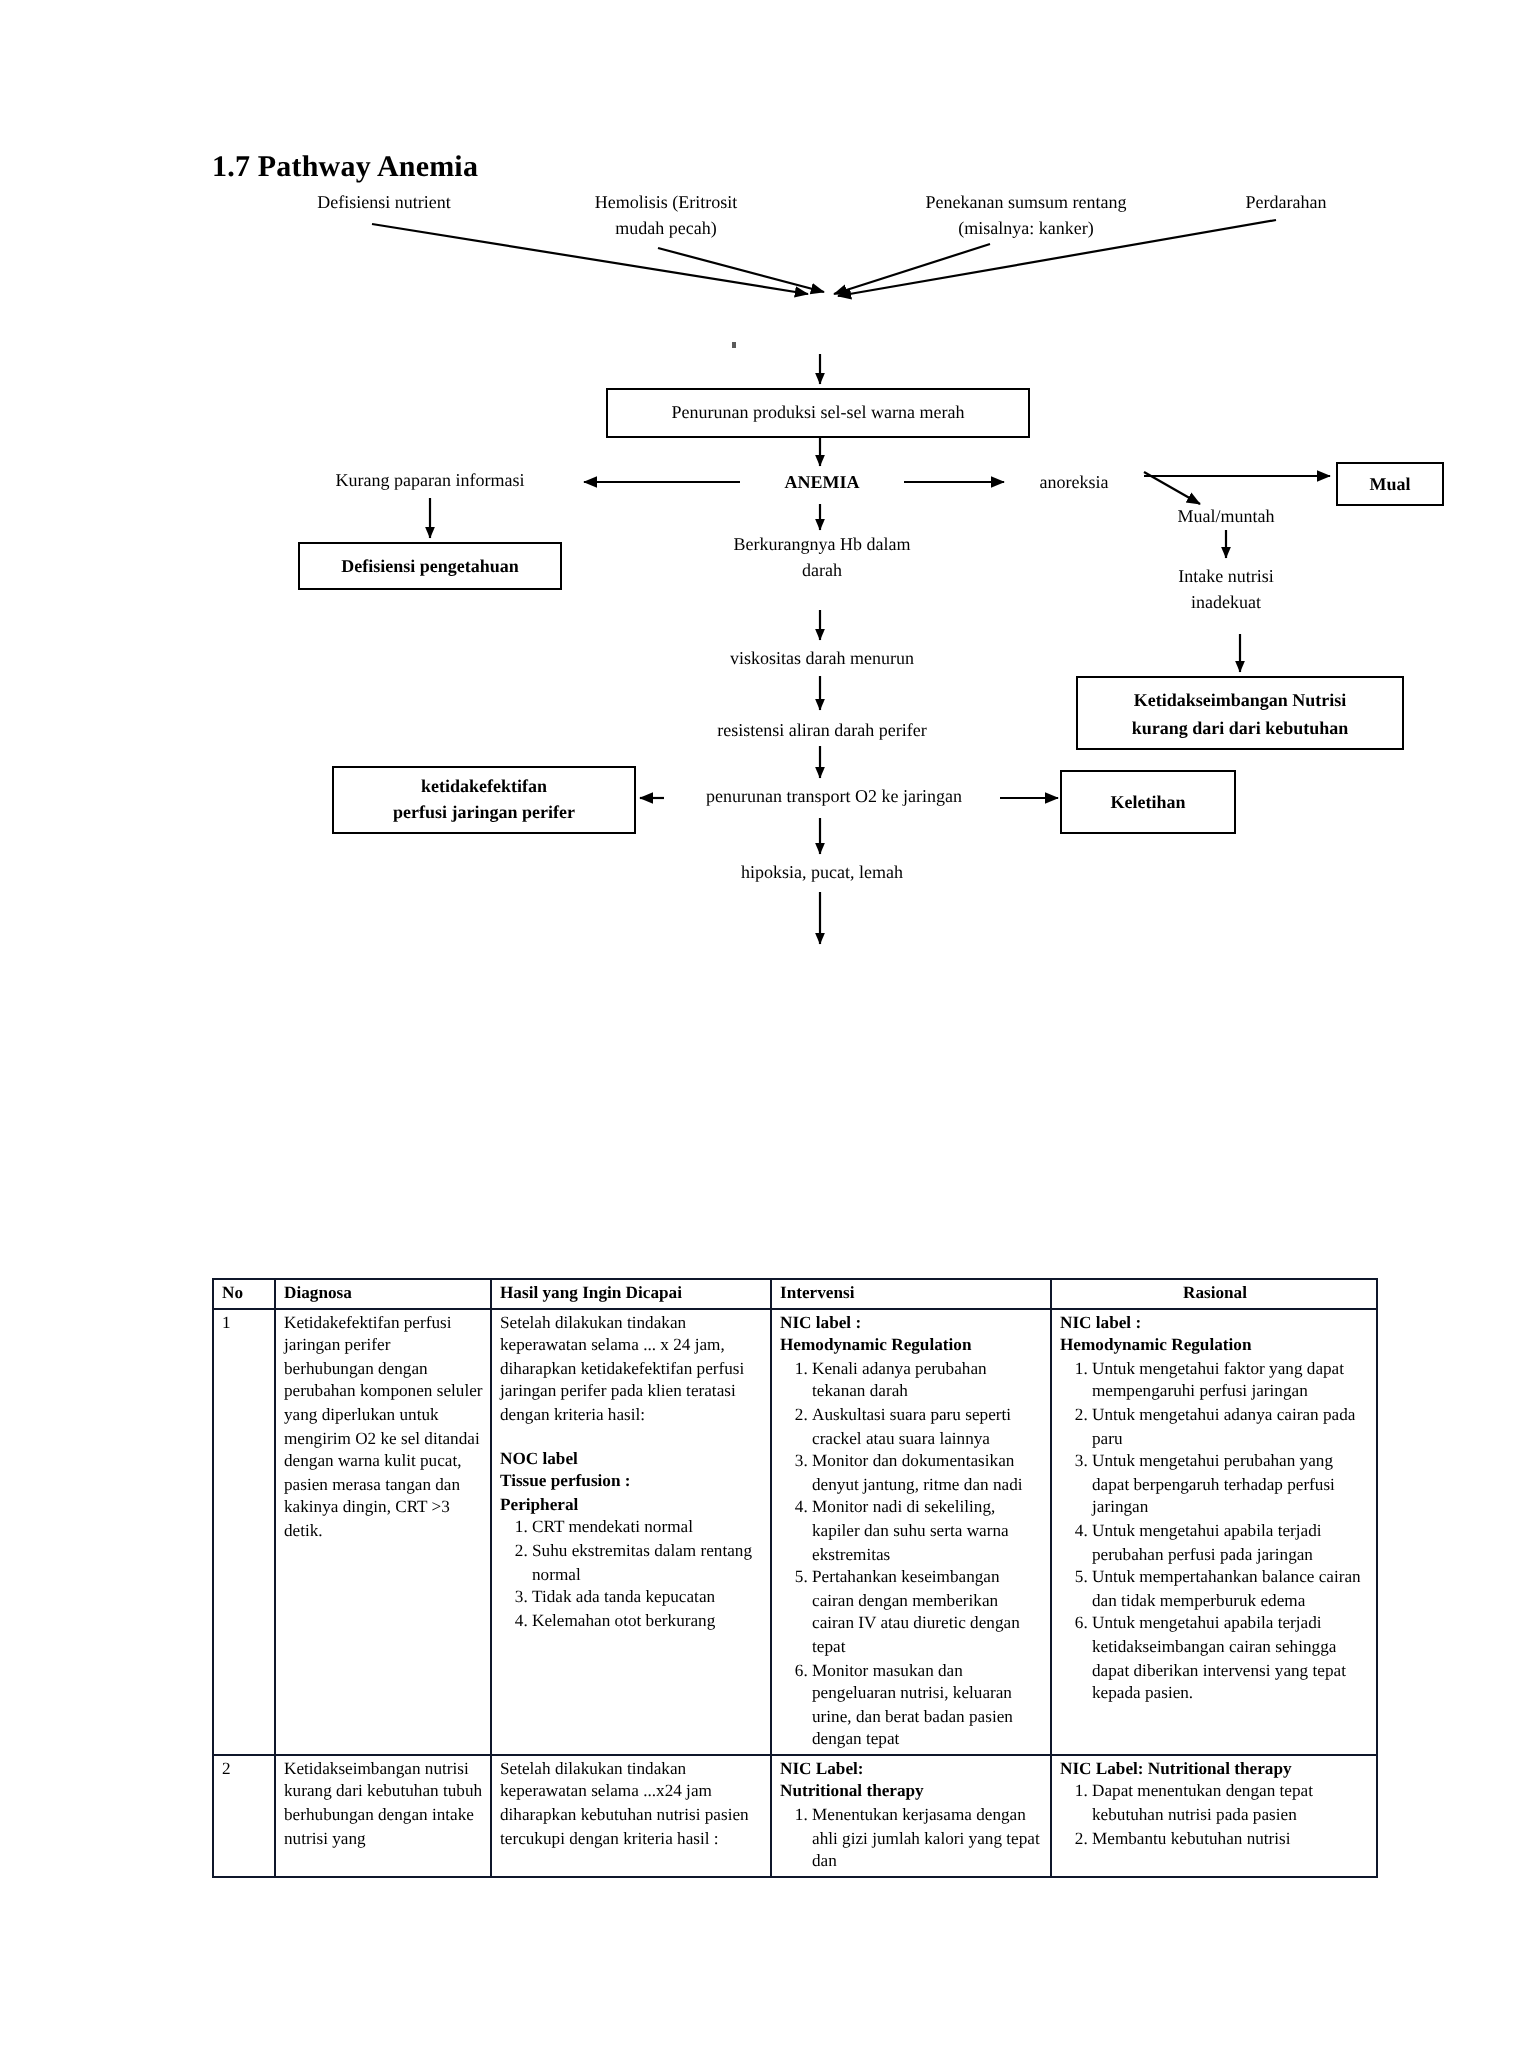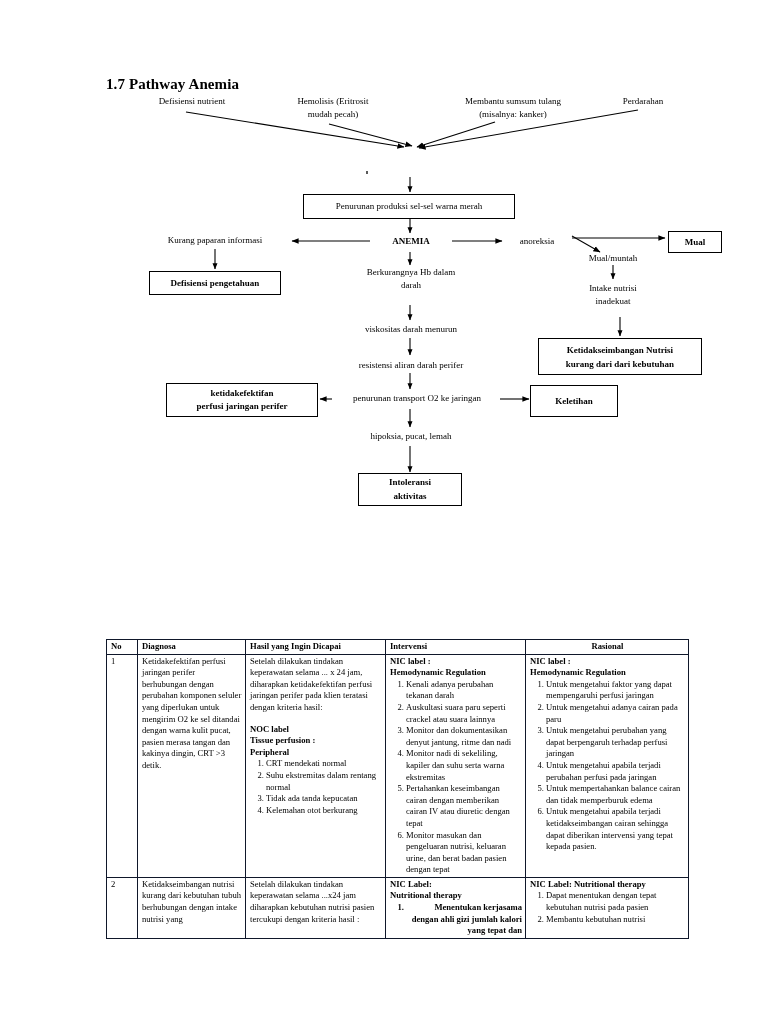--- a/index.html
+++ b/index.html
@@ -183,21 +183,21 @@
       <line x1="500" y1="399" x2="529" y2="399" stroke="#000" stroke-width="1.1" marker-end="url(#ah)"></line>
 
       <line x1="410" y1="409" x2="410" y2="427" stroke="#000" stroke-width="1.1" marker-end="url(#ahs)"></line>
 
       <line x1="410" y1="446" x2="410" y2="472" stroke="#000" stroke-width="1.1" marker-end="url(#ahs)"></line>
     </svg>
 
     <div class="node plain" style="left:137px; top:95px; width:110px;">Defisiensi nutrient</div>
     <div class="node plain" style="left:278px; top:95px; width:110px;">Hemolisis (Eritrosit
 mudah pecah)</div>
-    <div class="node plain" style="left:438px; top:95px; width:150px;">Membantu sumsum tulang
+    <div class="node plain" style="left:438px; top:95px; width:150px;">Penekanan sumsum rentang
 (misalnya: kanker)</div>
     <div class="node plain" style="left:598px; top:95px; width:90px;">Perdarahan</div>
 
     <div class="artifact-dot" style="left:366px; top:171px;"></div>
 
     <div class="node boxed thin" style="left:303px; top:194px; width:212px; height:25px; font-weight:normal;">Penurunan produksi sel-sel warna merah</div>
 
     <div class="node bold-plain" style="left:370px; top:235px; width:82px;">ANEMIA</div>
 
     <div class="node plain" style="left:140px; top:234px; width:150px;">Kurang paparan informasi</div>
@@ -215,22 +215,20 @@
 darah</div>
     <div class="node plain" style="left:342px; top:323px; width:138px;">viskositas darah menurun</div>
     <div class="node plain" style="left:333px; top:359px; width:156px;">resistensi aliran darah perifer</div>
     <div class="node plain" style="left:333px; top:392px; width:168px;">penurunan transport O2 ke jaringan</div>
 
     <div class="node boxed" style="left:166px; top:383px; width:152px; height:34px; line-height:13.5px;">ketidakefektifan
 perfusi jaringan perifer</div>
     <div class="node boxed" style="left:530px; top:385px; width:88px; height:32px;">Keletihan</div>
 
     <div class="node plain" style="left:348px; top:430px; width:126px;">hipoksia, pucat, lemah</div>
-    <div class="node boxed" style="left:358px; top:473px; width:104px; height:33px; line-height:13.5px;">Intoleransi
-aktivitas</div>
   </div>
 
   <table id="care-plan-table">
     <colgroup>
       <col class="c-no">
       <col class="c-diagnosa">
       <col class="c-hasil">
       <col class="c-interv">
       <col class="c-rasional">
     </colgroup>
@@ -290,21 +288,21 @@
       <tr>
         <td>2</td>
         <td>Ketidakseimbangan nutrisi kurang dari kebutuhan tubuh berhubungan dengan intake nutrisi yang</td>
         <td>
           <p class="cell-block">Setelah dilakukan tindakan keperawatan selama ...x24 jam diharapkan kebutuhan nutrisi pasien tercukupi dengan kriteria hasil :</p>
         </td>
         <td>
           <div class="cell-strong">NIC Label:</div>
           <div class="cell-strong">Nutritional therapy</div>
           <ol class="numlist bold">
-            <li style="font-weight:bold;text-align:right;">Menentukan kerjasama dengan ahli gizi jumlah kalori yang tepat dan</li>
+            <li style="font-weight:normal;">Menentukan kerjasama dengan ahli gizi jumlah kalori yang tepat dan</li>
           </ol>
         </td>
         <td>
           <div class="cell-strong">NIC Label: Nutritional therapy</div>
           <ol class="numlist">
             <li>Dapat menentukan dengan tepat kebutuhan nutrisi pada pasien</li>
             <li>Membantu kebutuhan nutrisi</li>
           </ol>
         </td>
       </tr>

